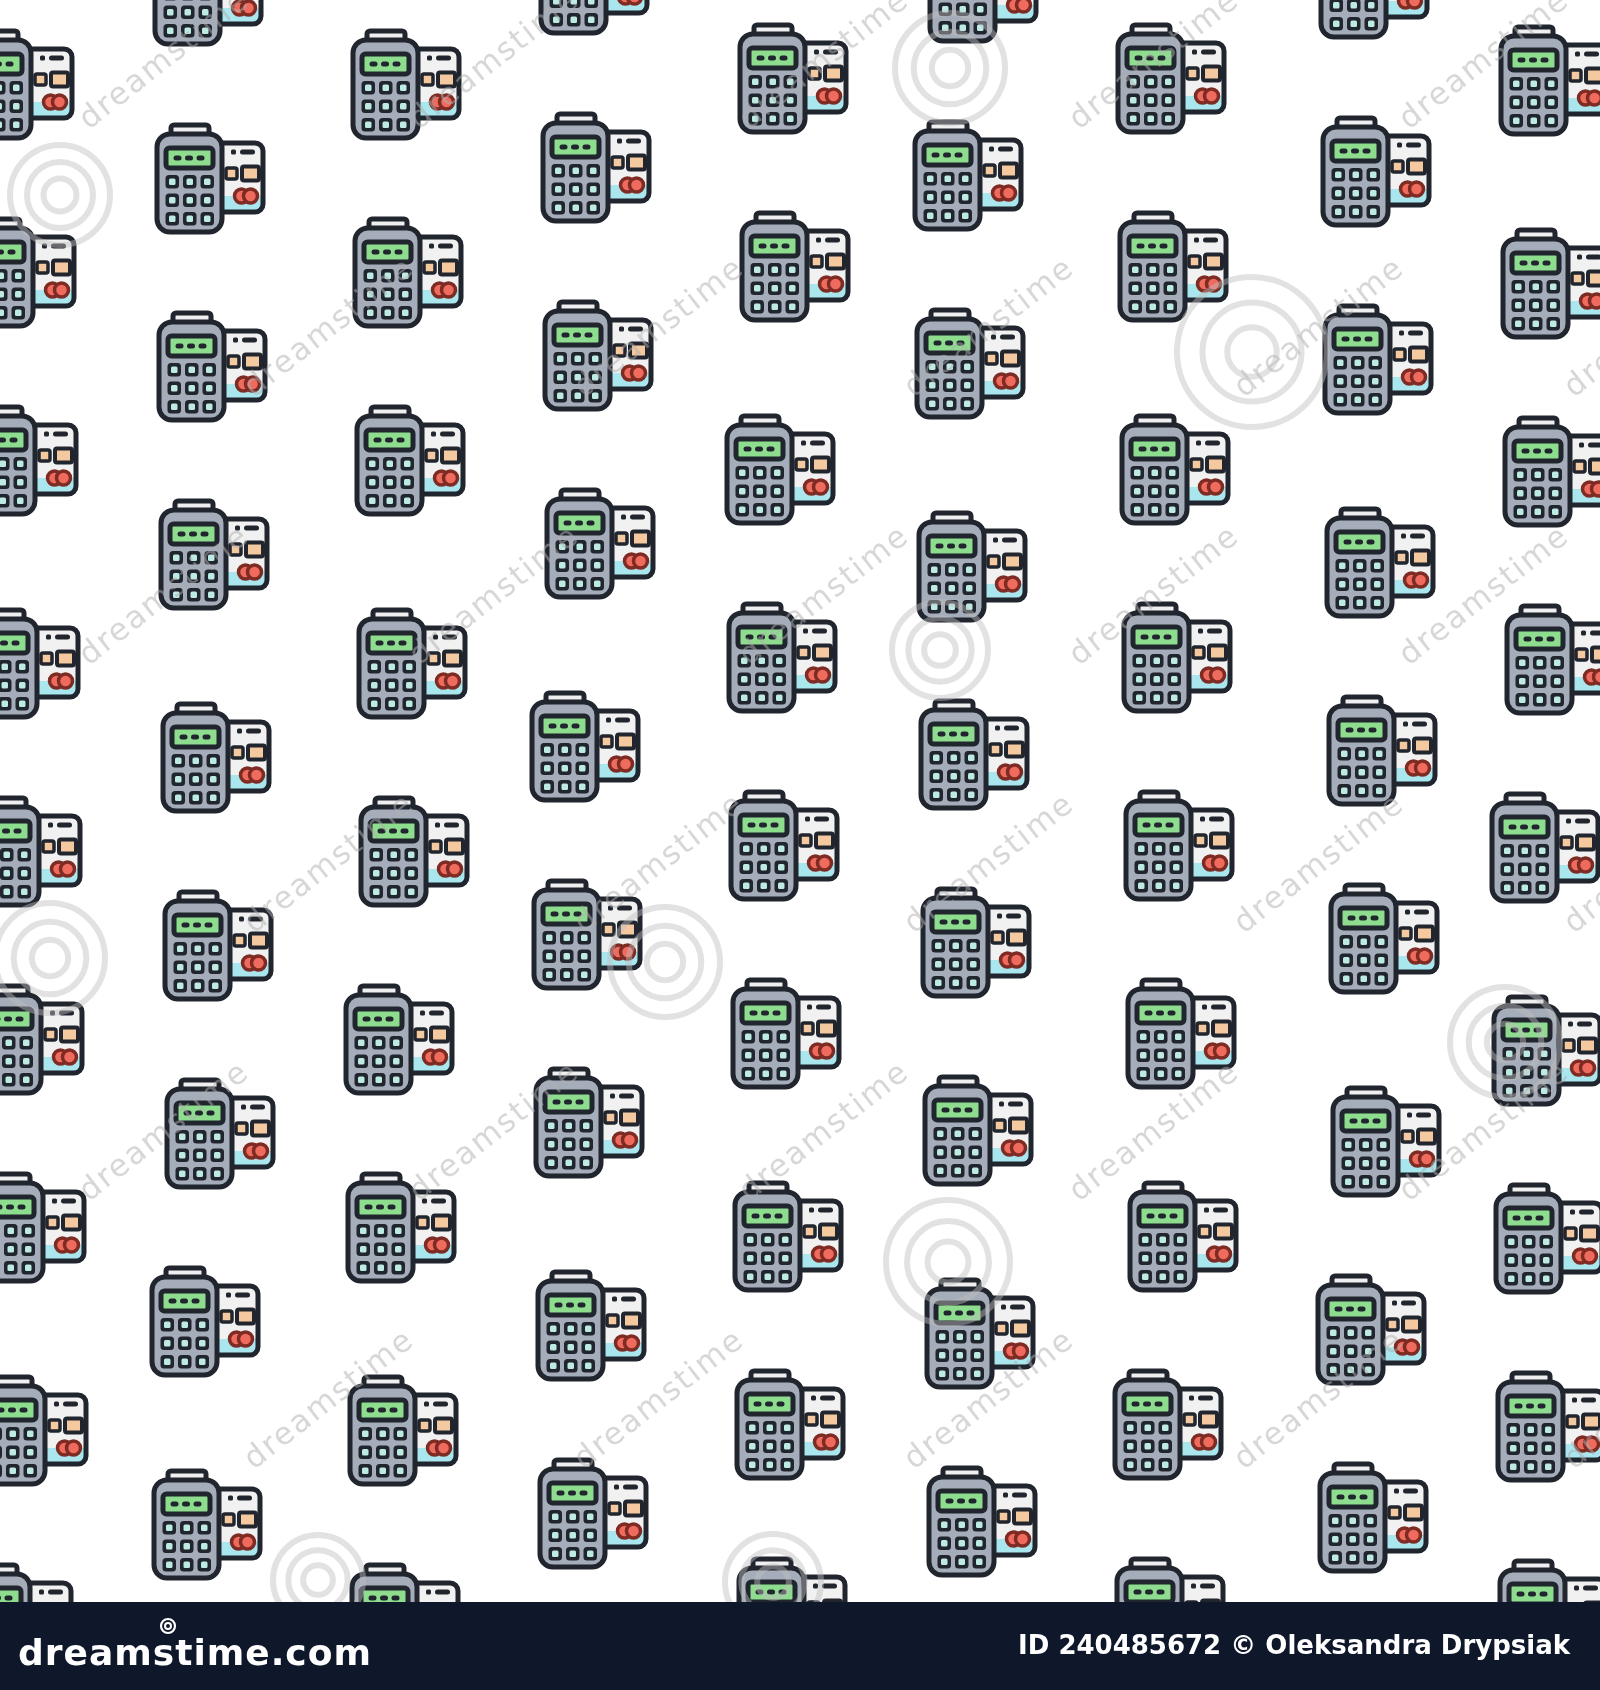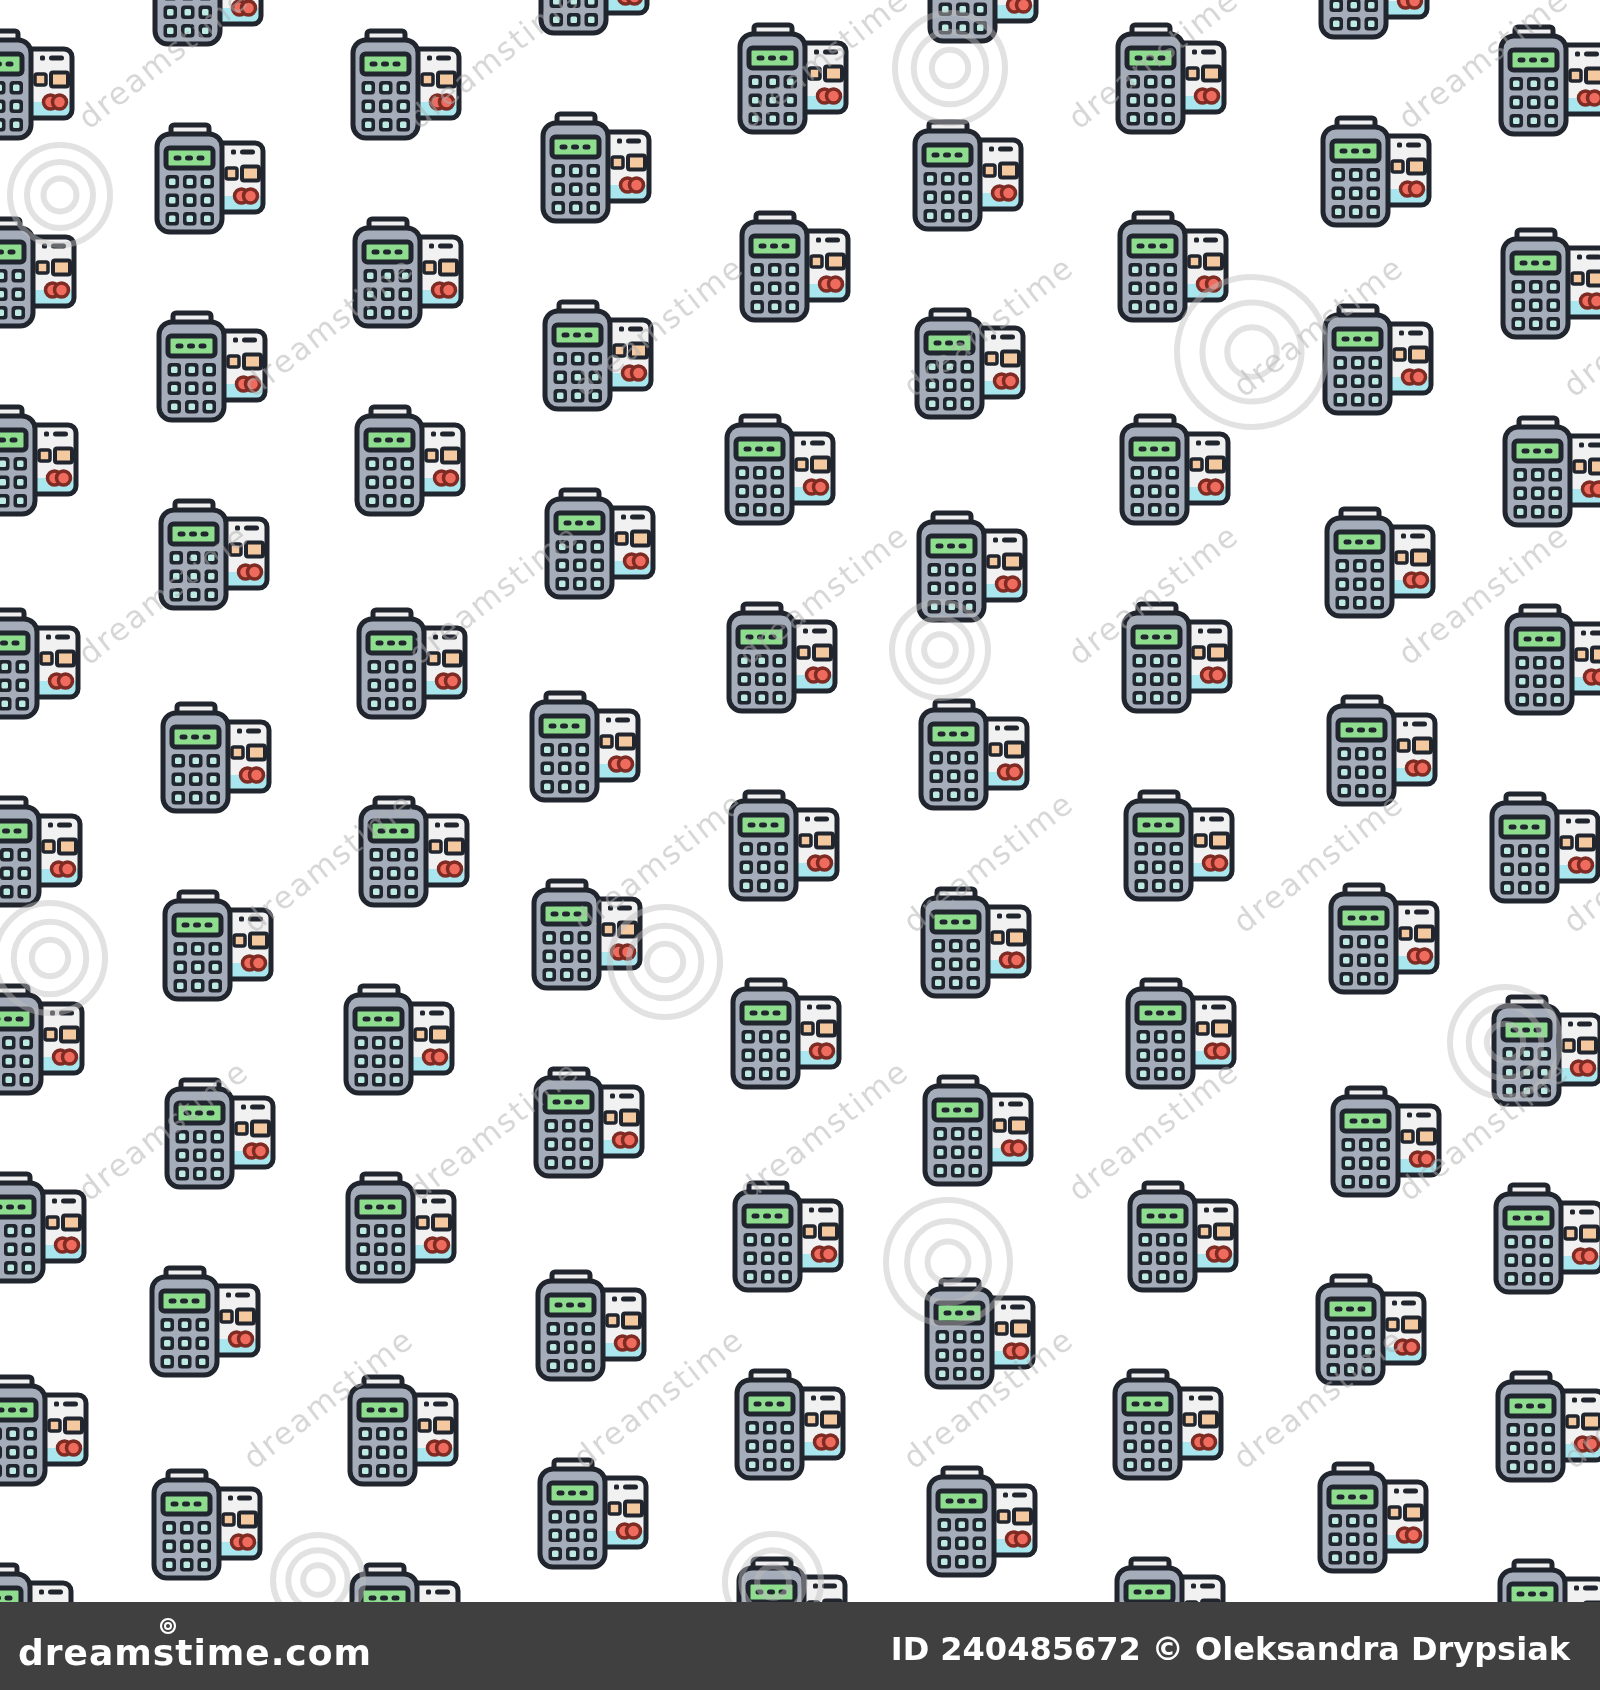--- a/index.html
+++ b/index.html
@@ -402,21 +402,21 @@
         <circle cx="53" cy="53" r="31.68" fill="none" stroke="rgba(190,190,190,0.45)" stroke-width="6"></circle>
         <circle cx="53" cy="53" r="15.84" fill="none" stroke="rgba(190,190,190,0.45)" stroke-width="6"></circle>
       </svg>
       <svg class="wm-spiral" width="120" height="120" style="left: 1445px; top: 982px;">
         <circle cx="60" cy="60" r="55" fill="none" stroke="rgba(190,190,190,0.45)" stroke-width="6"></circle>
         <circle cx="60" cy="60" r="36.300000000000004" fill="none" stroke="rgba(190,190,190,0.45)" stroke-width="6"></circle>
         <circle cx="60" cy="60" r="18.150000000000002" fill="none" stroke="rgba(190,190,190,0.45)" stroke-width="6"></circle>
       </svg>
     </div>
 
-  <div id="bottom-bar" style="top: 1602px; height: 88px; background: #404040;">
+  <div id="bottom-bar" style="top: 1602px; height: 88px; background: #0f172a;">
     <div id="bar-site" style="left: 18px; top: 30px; font-size: 36px; color: rgb(255, 255, 255);">dreamstime.com</div>
     <svg id="bar-site-spiral" width="20" height="20" viewBox="0 0 20 20" style="left: 158px; top: 14px;">
       <circle cx="10" cy="10" r="7" fill="none" stroke="#ffffff" stroke-width="2.2"></circle>
       <circle cx="10" cy="10" r="3" fill="none" stroke="#ffffff" stroke-width="2"></circle>
     </svg>
-    <div id="bar-credit" style="right: 30px; top: 28px; font-size: 32px; color: rgb(255, 255, 255); text-align: center;">ID 240485672 © Oleksandra Drypsiak</div>
+    <div id="bar-credit" style="right: 30px; top: 28px; font-size: 26px; color: rgb(255, 255, 255); text-align: center;">ID 240485672 © Oleksandra Drypsiak</div>
   </div>
 </div>
 
 </body></html>

